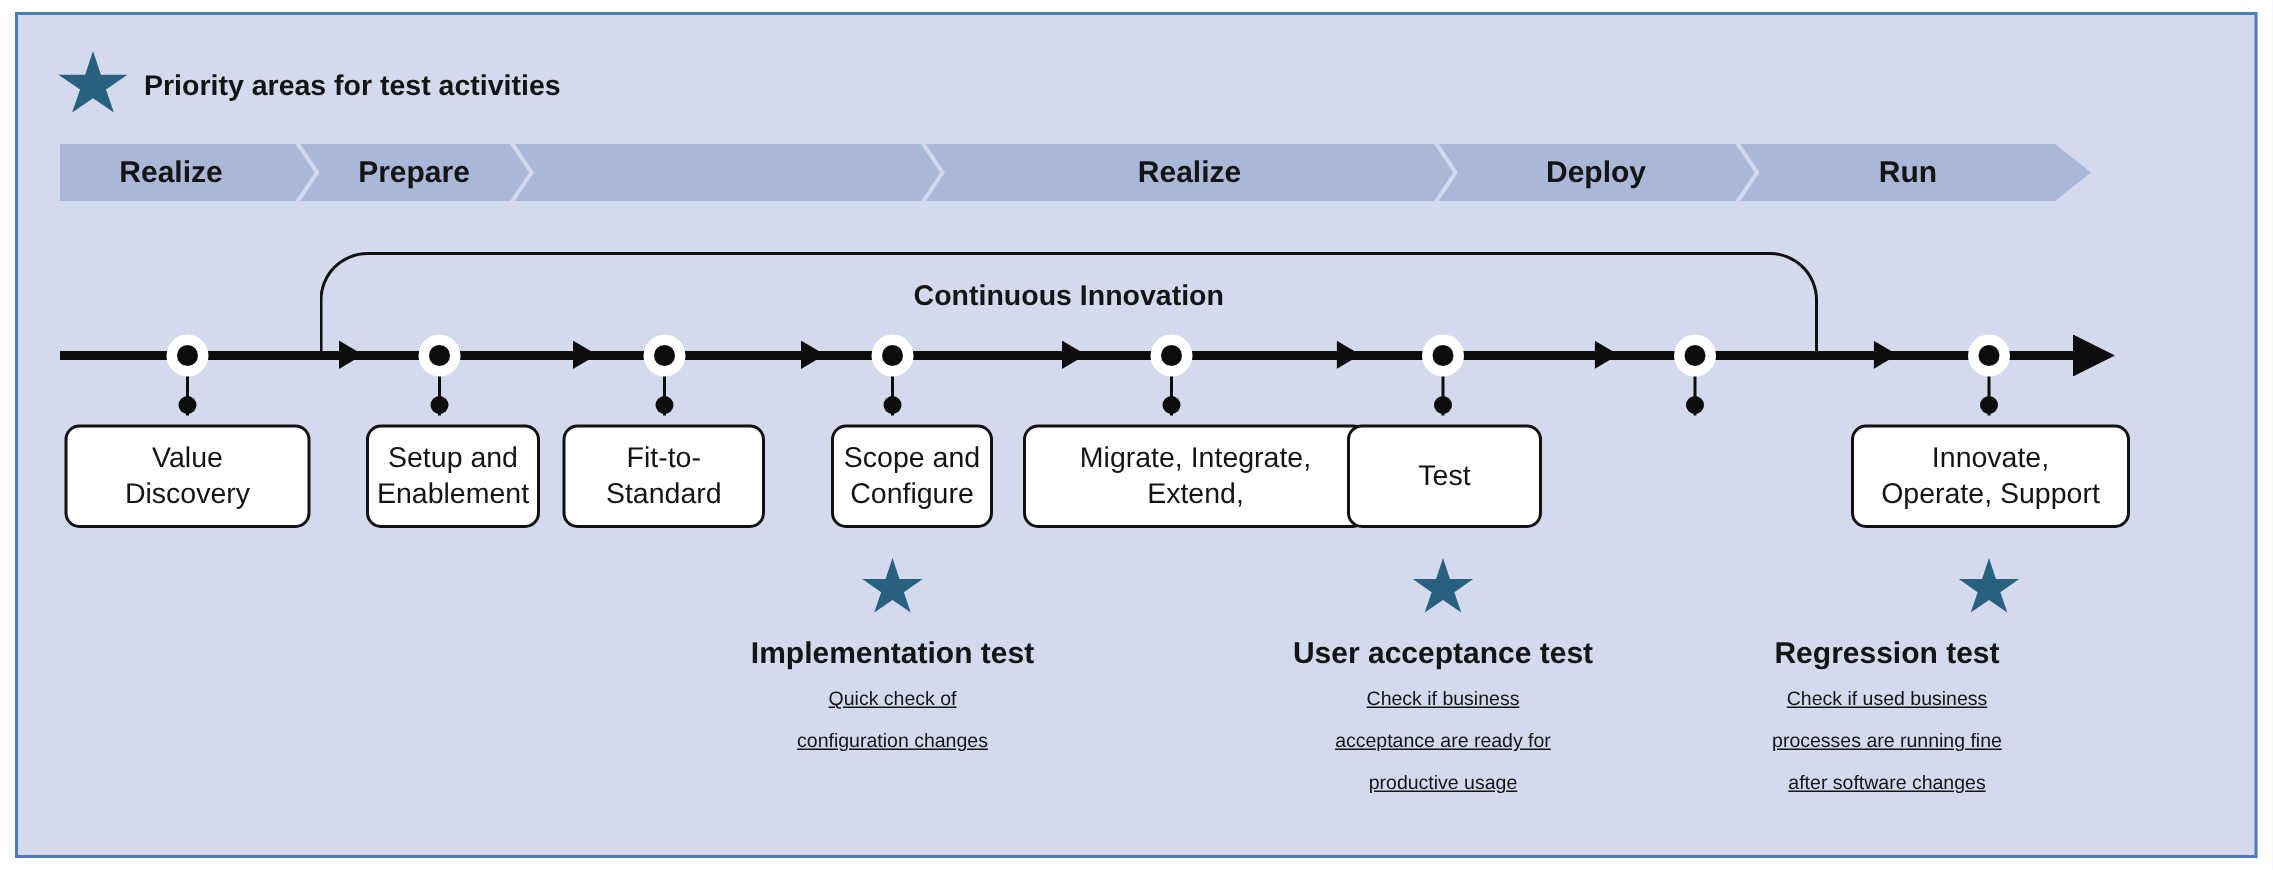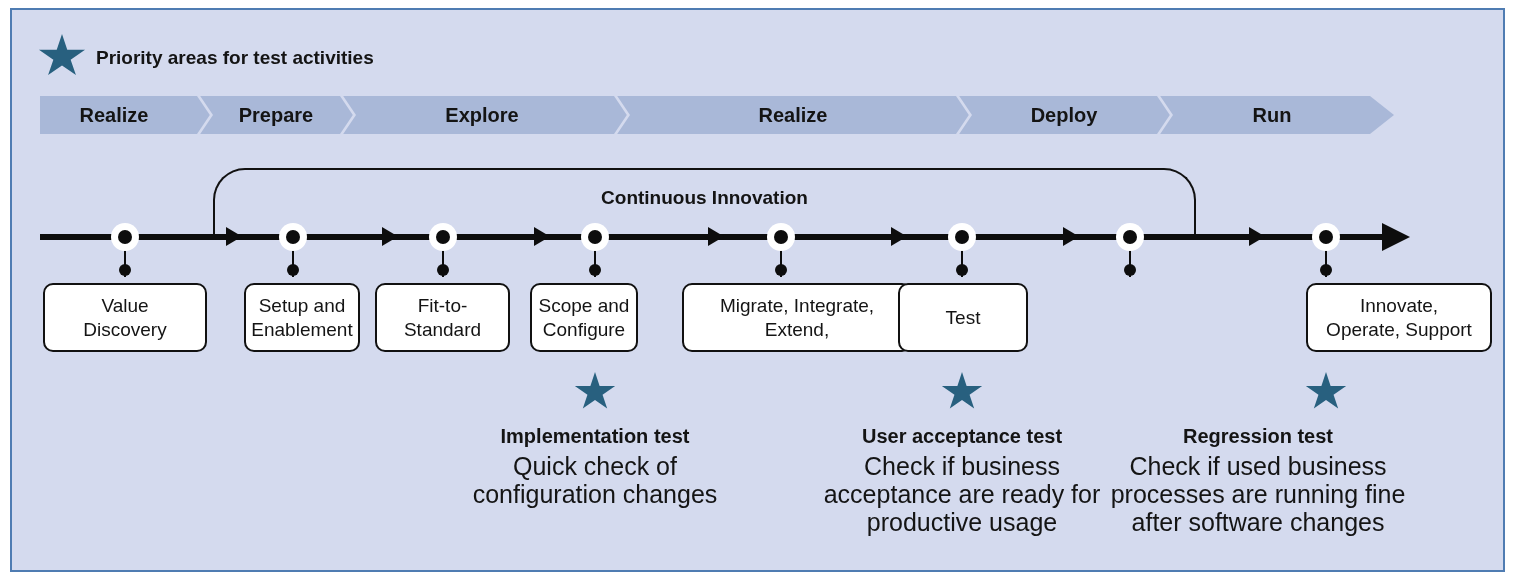--- a/index.html
+++ b/index.html
@@ -117,48 +117,48 @@
   
   .test-block { text-align: center; }
   .test-title {
     font-size: 20px;
     font-weight: bold;
     line-height: 28px;
     margin-bottom: 2px;
     white-space: nowrap;
   }
   .test-line {
-    font-size: 25px;
+    font-size: 13px;
     line-height: 28px;
     white-space: nowrap;
+    text-decoration: underline;
   }
 </style>
 </head>
 <body>
 
 <div class="panel">
 
   <div class="abs star" style="left:26px; top:24px; width:48px; height:45px;"></div>
   <div class="abs legend-label" style="left:84px; top:33px;">Priority areas for test activities</div>
 
   <div class="abs band" style="left:28px; top:86px; width:1330px; height:38px;"></div>
   <div class="abs band-tip" style="left:1358px; top:86px; width:24px; height:38px;"></div>
   <div class="abs band-sep" style="left:185px; top:86px; width:16px; height:38px;"></div>
   <div class="abs band-sep" style="left:328px; top:86px; width:16px; height:38px;"></div>
   <div class="abs band-sep" style="left:602px; top:86px; width:16px; height:38px;"></div>
   <div class="abs band-sep" style="left:944px; top:86px; width:16px; height:38px;"></div>
   <div class="abs band-sep" style="left:1145px; top:86px; width:16px; height:38px;"></div>
   <div class="abs phase-label" style="left:22px; top:86px;">Realize</div>
   <div class="abs phase-label" style="left:184px; top:86px;">Prepare</div>
-  <div class="abs phase-label" style="left:390px; top:86px;">Explore</div>
   <div class="abs phase-label" style="left:972px; top:86px;">Deploy</div>
   <div class="abs phase-label" style="left:701px; top:86px;">Realize</div>
   <div class="abs phase-label" style="left:1180px; top:86px;">Run</div>
 
-  <div class="abs loop" style="left:201px; top:158px; width:979px; height:69px;">
+  <div class="abs loop" style="left:201px; top:158px; width:979px; height:69px;padding-left:16px;">
     <div class="loop-label">Continuous Innovation</div>
   </div>
 
   <div class="abs tl-line" style="left:28px; top:224px; width:1346px; height:6px;"></div>
   <div class="abs tl-arrowhead" style="left:1370px; top:213px; width:28px; height:28px;"></div>
 
   <div class="abs mid-arrow" style="left:214px; top:217px;"></div>
   <div class="abs mid-arrow" style="left:370px; top:217px;"></div>
   <div class="abs mid-arrow" style="left:522px; top:217px;"></div>
   <div class="abs mid-arrow" style="left:696px; top:217px;"></div>
@@ -211,33 +211,33 @@
     <div>Discovery</div>
   </div>
   <div class="abs box" style="left:232px; width:116px;">
     <div>Setup and</div>
     <div>Enablement</div>
   </div>
   <div class="abs box" style="left:363px; width:135px;">
     <div>Fit-to-</div>
     <div>Standard</div>
   </div>
-  <div class="abs box" style="left:518px; width:108px;align-items:center;">
+  <div class="abs box" style="left:542px; width:108px;align-items:center;">
     <div>Scope and</div>
     <div>Configure</div>
   </div>
   <div class="abs box" style="left:670px; width:230px;">
     <div>Migrate, Integrate,</div>
     <div>Extend,</div>
   </div>
   <div class="abs box" style="left:886px; width:130px;">
     <div>Test</div>
     <div></div>
   </div>
-  <div class="abs box" style="left:1294px; width:186px;">
+  <div class="abs box" style="left:1222px; width:186px;">
     <div>Innovate,</div>
     <div>Operate, Support</div>
   </div>
 
   <div class="abs star" style="left:562px; top:362px; width:42px; height:40px;"></div>
   <div class="abs star" style="left:929px; top:362px; width:42px; height:40px;"></div>
   <div class="abs star" style="left:1293px; top:362px; width:42px; height:40px;"></div>
 
   <div class="abs test-block" style="left:443px; top:412px; width:280px;">
     <div class="test-title">Implementation test</div>

